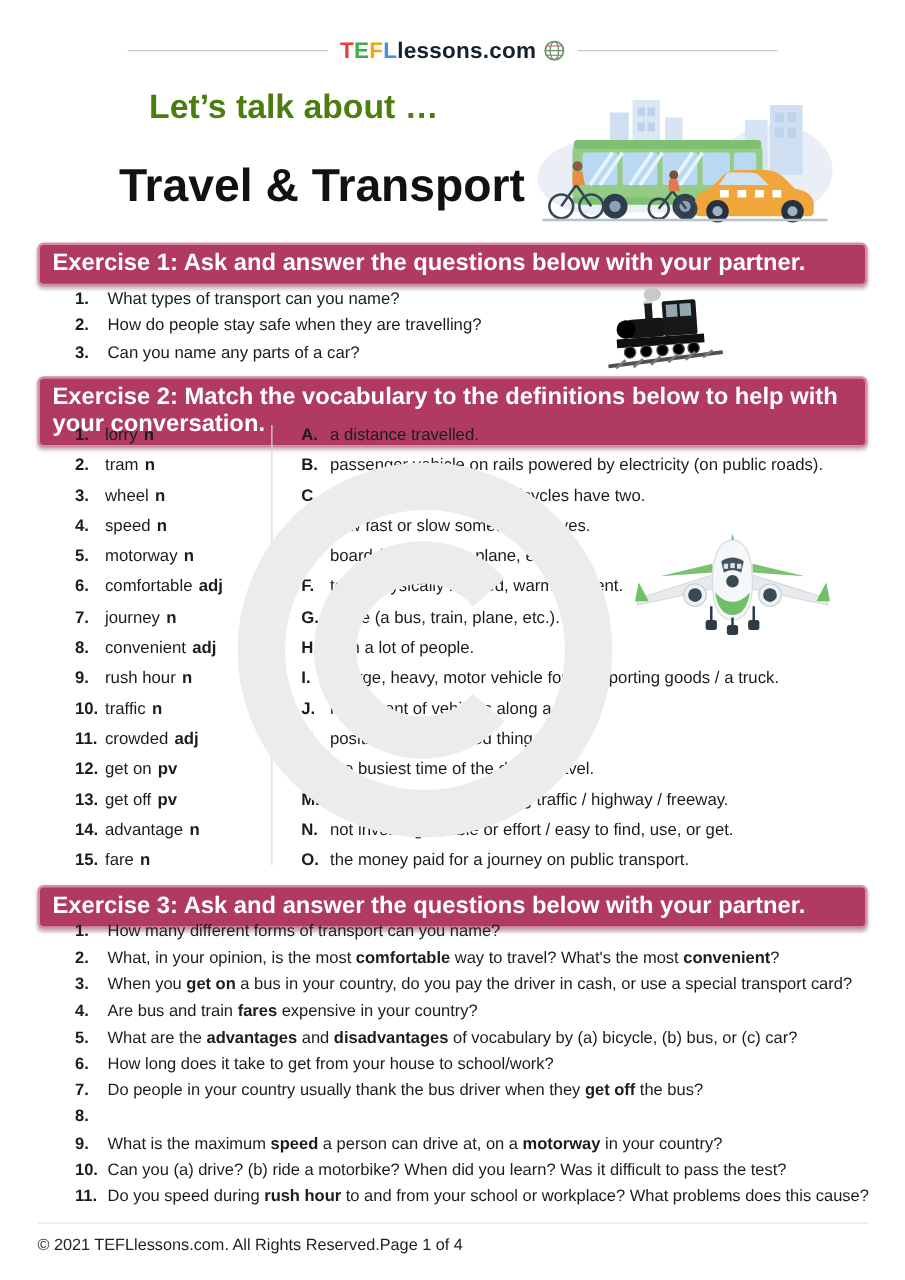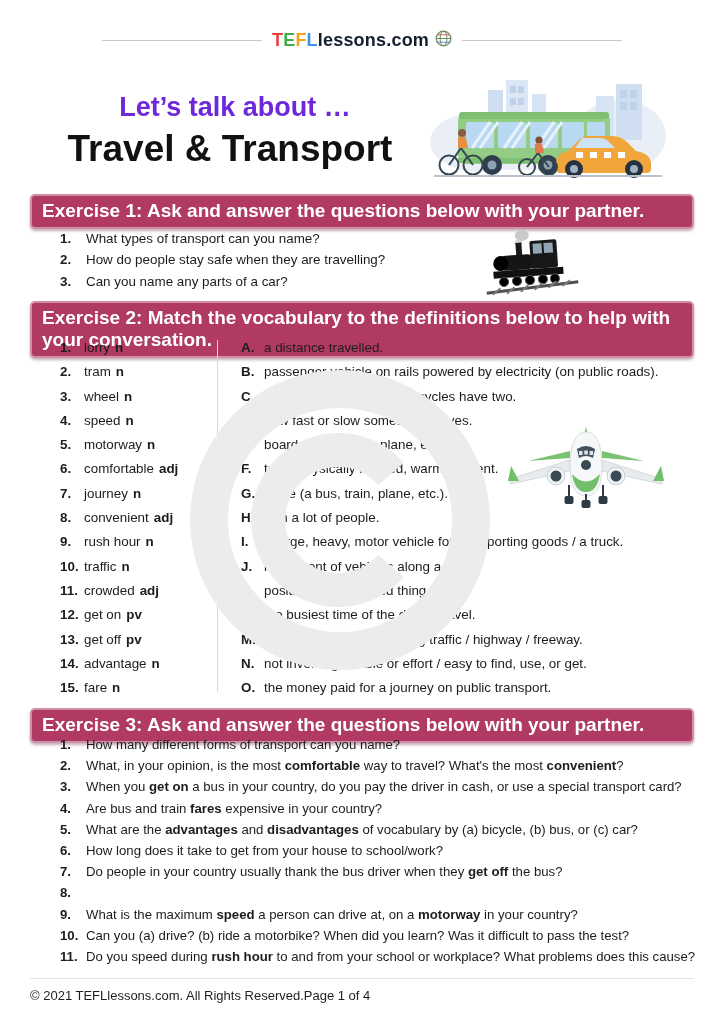--- a/index.html
+++ b/index.html
@@ -1,25 +1,25 @@
 <!DOCTYPE html>
 <html style="--accent: #b03a63; --accent-border: #d08ea9; --text: #1c1c1c;"><head>
 <meta charset="utf-8">
 <style>
   html,body{margin:0;padding:0;background:#fff;}
   .page{position:relative;width:724px;height:1024px;background:#fff;overflow:hidden;
         font-family:"Liberation Sans",sans-serif;color:var(--text,#1c1c1c);}
   
   .header{position:absolute;top:30px;left:0;right:0;display:flex;align-items:center;justify-content:center;gap:10px;}
   .h-line{height:1px;background:#c9c9c9;width:160px;display:inline-block;}
-  .logo{display:flex;gap:6px;font-size:18px;font-weight:bold;letter-spacing:0.2px;}
+  .logo{display:flex;align-items:center;gap:6px;font-size:18px;font-weight:bold;letter-spacing:0.2px;}
   .logo-part{font-weight:bold;}
   
-  .t1{position:absolute;top:92px;left:70px;width:330px;text-align:center;font-size:27px;font-weight:bold;color:#6d28d9;}
-  .t2{position:absolute;top:128px;left:40px;width:380px;text-align:center;font-size:37px;font-weight:bold;color:#111;}
+  .t1{position:absolute;top:70px;left:70px;width:330px;text-align:center;font-size:27px;font-weight:bold;color:#4d7c0f;}
+  .t2{position:absolute;top:128px;left:40px;width:380px;text-align:right;font-size:37px;font-weight:bold;color:#111;}
   .bus-scene{position:absolute;top:76px;left:428px;width:240px;height:110px;}
   
   .banner{position:absolute;left:30px;width:calc(100% - 84px);background:var(--accent,#b03a63);
           color:#fff;font-weight:bold;font-size:19px;padding:4px 10px 5px 10px;border-radius:5px;
           border:2px solid var(--accent-border,#d08ea9);box-shadow:0 2px 3px rgba(90,25,50,0.35);}
   .banner1{top:194px;} .banner2{top:301px;} .banner3{top:708px;}
   
   .ex1-list{position:absolute;top:228px;left:60px;width:420px;}
   .qrow{display:flex;line-height:21.3px;font-size:13.4px;}
   .qnum{width:26px;font-weight:bold;flex:none;}

